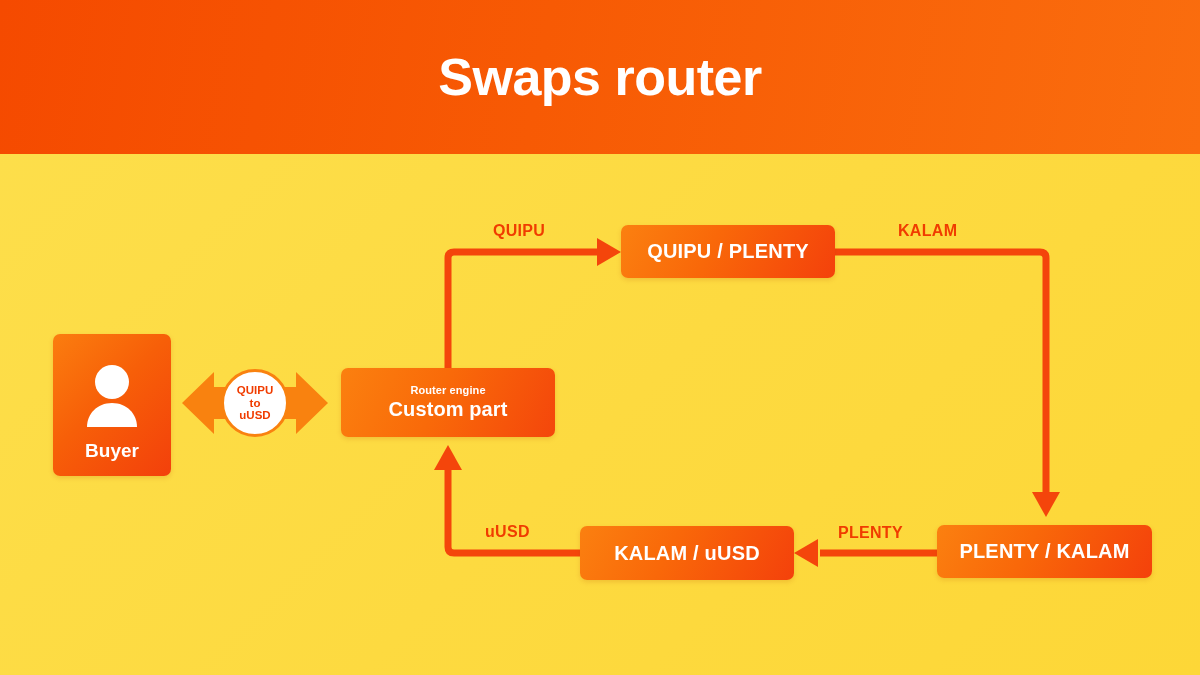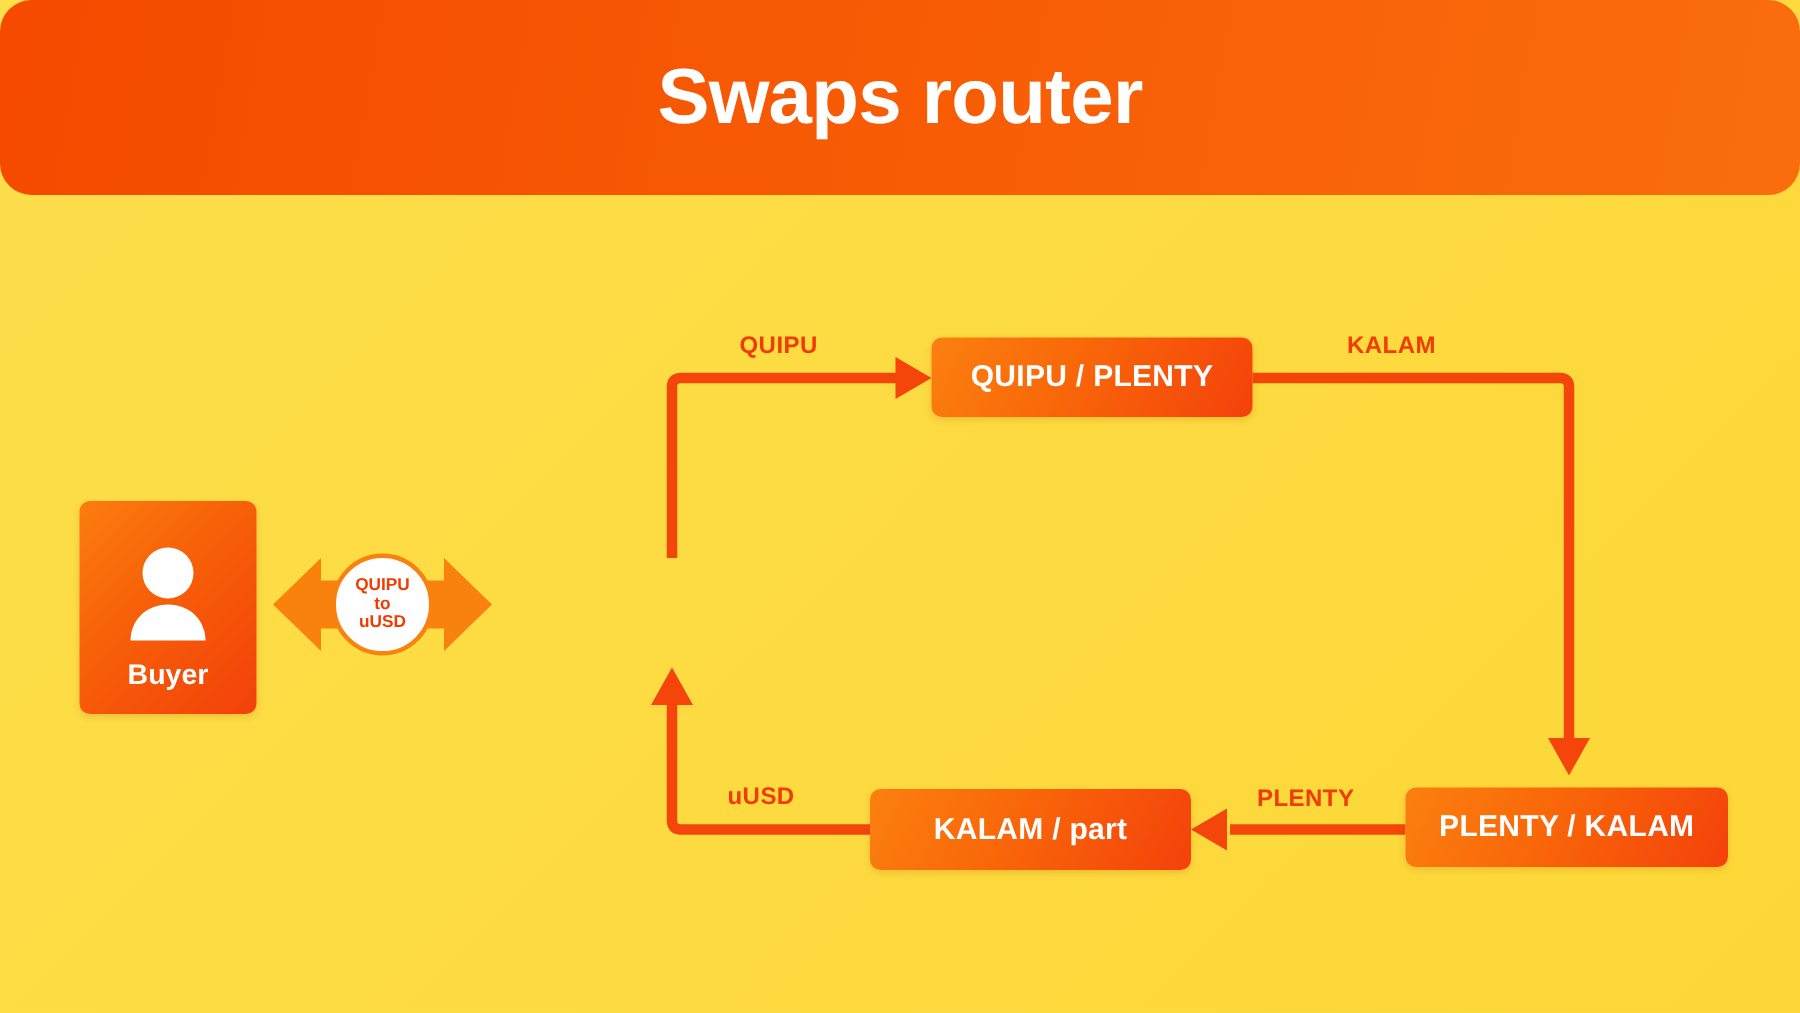--- a/index.html
+++ b/index.html
@@ -5,23 +5,23 @@
   html,body{margin:0;padding:0;}
   body{
     width:1200px;height:675px;overflow:hidden;
     font-family:"Liberation Sans","DejaVu Sans",sans-serif;
     background:#fddc45;
   }
   .stage{position:relative;width:1200px;height:675px;overflow:hidden;
     background:linear-gradient(135deg,#fddf4c 0%,#fdda40 55%,#fdd737 100%);}
 
   
-  .header{position:absolute;left:0;top:0;width:1200px;height:130px;
+  .header{position:absolute;left:0;top:0;width:1200px;height:154px;
     background:linear-gradient(100deg,#f54a00 0%,#f75a04 45%,#fa6d0e 100%);
-    display:flex;align-items:center;justify-content:center;border-radius:21px;}
+    display:flex;align-items:center;justify-content:center;}
   .header-title{color:#ffffff;font-size:52px;font-weight:bold;letter-spacing:-0.5px;
     line-height:1;text-align:center;}
 
   
   .card{position:absolute;border-radius:7px;
     background:linear-gradient(118deg,#fb8010 0%,#f96809 42%,#f4410b 100%);
     box-shadow:0 2px 5px rgba(180,70,0,.18);
     display:flex;flex-direction:column;align-items:center;justify-content:center;
     color:#fff;text-align:center;box-sizing:border-box;}
   .card .pair{font-size:20px;font-weight:bold;letter-spacing:.2px;white-space:nowrap;}
@@ -121,26 +121,30 @@
     <svg class="dbl" viewBox="0 0 150 86">
       <path d="M2,43 L34,12 L34,27 L116,27 L116,12 L148,43 L116,74 L116,59 L34,59 L34,74 Z" fill="#f9820f"></path>
     </svg>
     <div class="circle">
       <span>QUIPU</span>
       <span>to</span>
       <span>uUSD</span>
     </div>
   </div>
 
+  <div class="card router">
+    <div class="small">Router engine</div>
+    <div class="big">Custom part</div>
+  </div>
 
   <div class="card quipu-plenty">
     <div class="pair">QUIPU / PLENTY</div>
   </div>
 
   <div class="card plenty-kalam">
     <div class="pair">PLENTY / KALAM</div>
   </div>
 
   <div class="card kalam-uusd">
-    <div class="pair">KALAM / part</div>
+    <div class="pair">KALAM / uUSD</div>
   </div>
 
 </div>
 
 </body></html>

